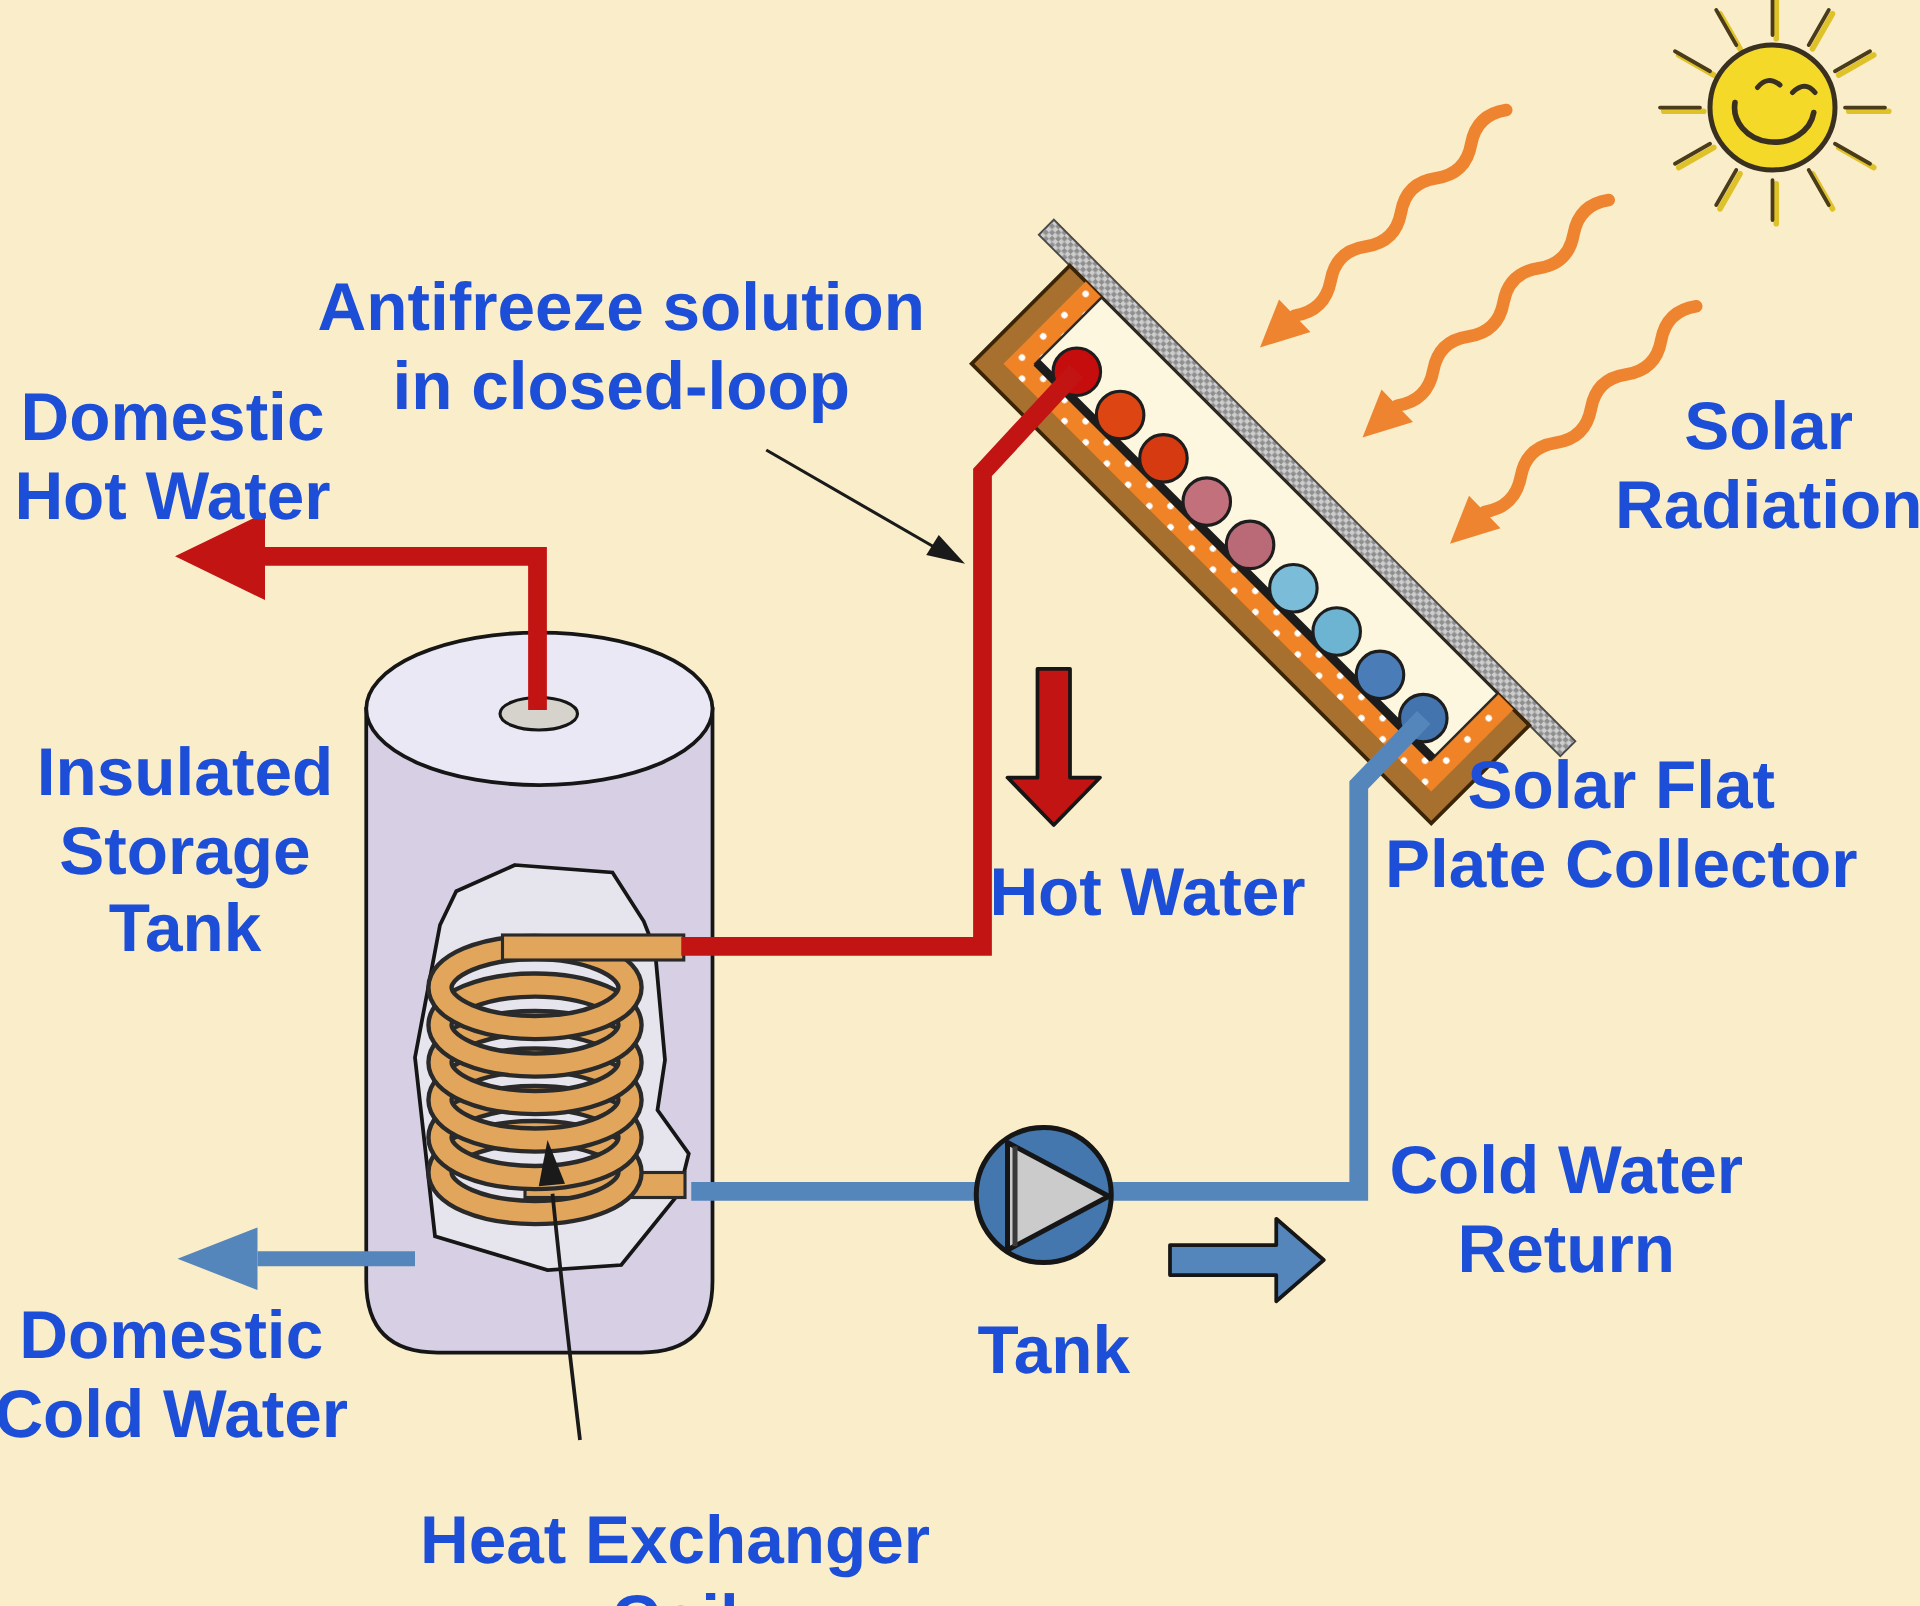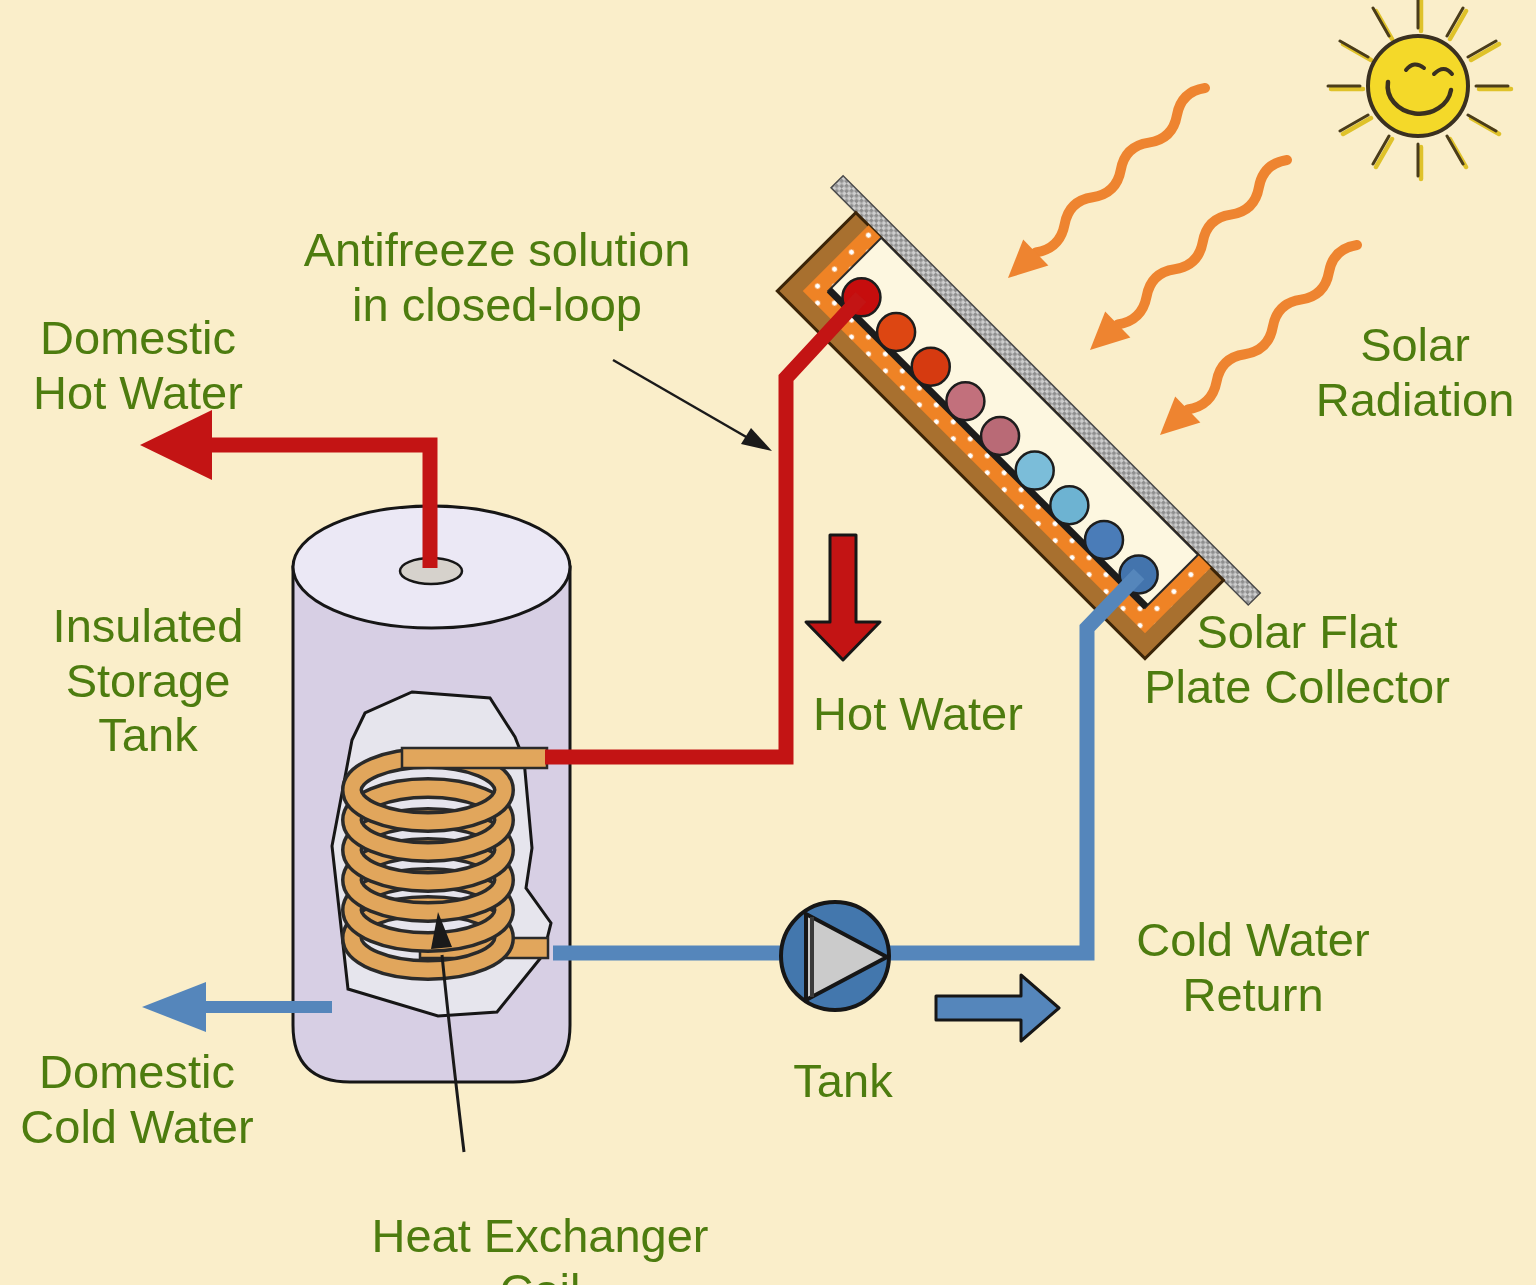--- a/index.html
+++ b/index.html
@@ -1,20 +1,20 @@
 <!DOCTYPE html>
 <html><head>
 <meta charset="utf-8">
 <style>
   html,body{margin:0;padding:0;}
   body{width:1536px;height:1285px;background:#faeeca;font-family:"Liberation Sans","DejaVu Sans",sans-serif;overflow:hidden;}
   .canvas{position:relative;width:1536px;height:1285px;background:#faeeca;}
   svg{position:absolute;left:0;top:0;}
-  .lbl{position:absolute;transform:translate(-50%,-50%);text-align:center;color:#4d7c0f;
-       font-size:47px;line-height:1.16;white-space:nowrap;font-weight:400;}
+  .lbl{position:absolute;transform:translate(-50%,-50%);text-align:center;color:#1d4ed8;
+       font-size:54px;line-height:1.16;white-space:nowrap;font-weight:700;}
 </style>
 </head>
 <body>
 
 <div class="canvas">
 
 <svg width="1536" height="1285" viewBox="0 0 1536 1285">
   <defs>
     <pattern id="glz" width="7" height="7" patternUnits="userSpaceOnUse">
       <rect width="7" height="7" fill="#cdcdcd"></rect>

